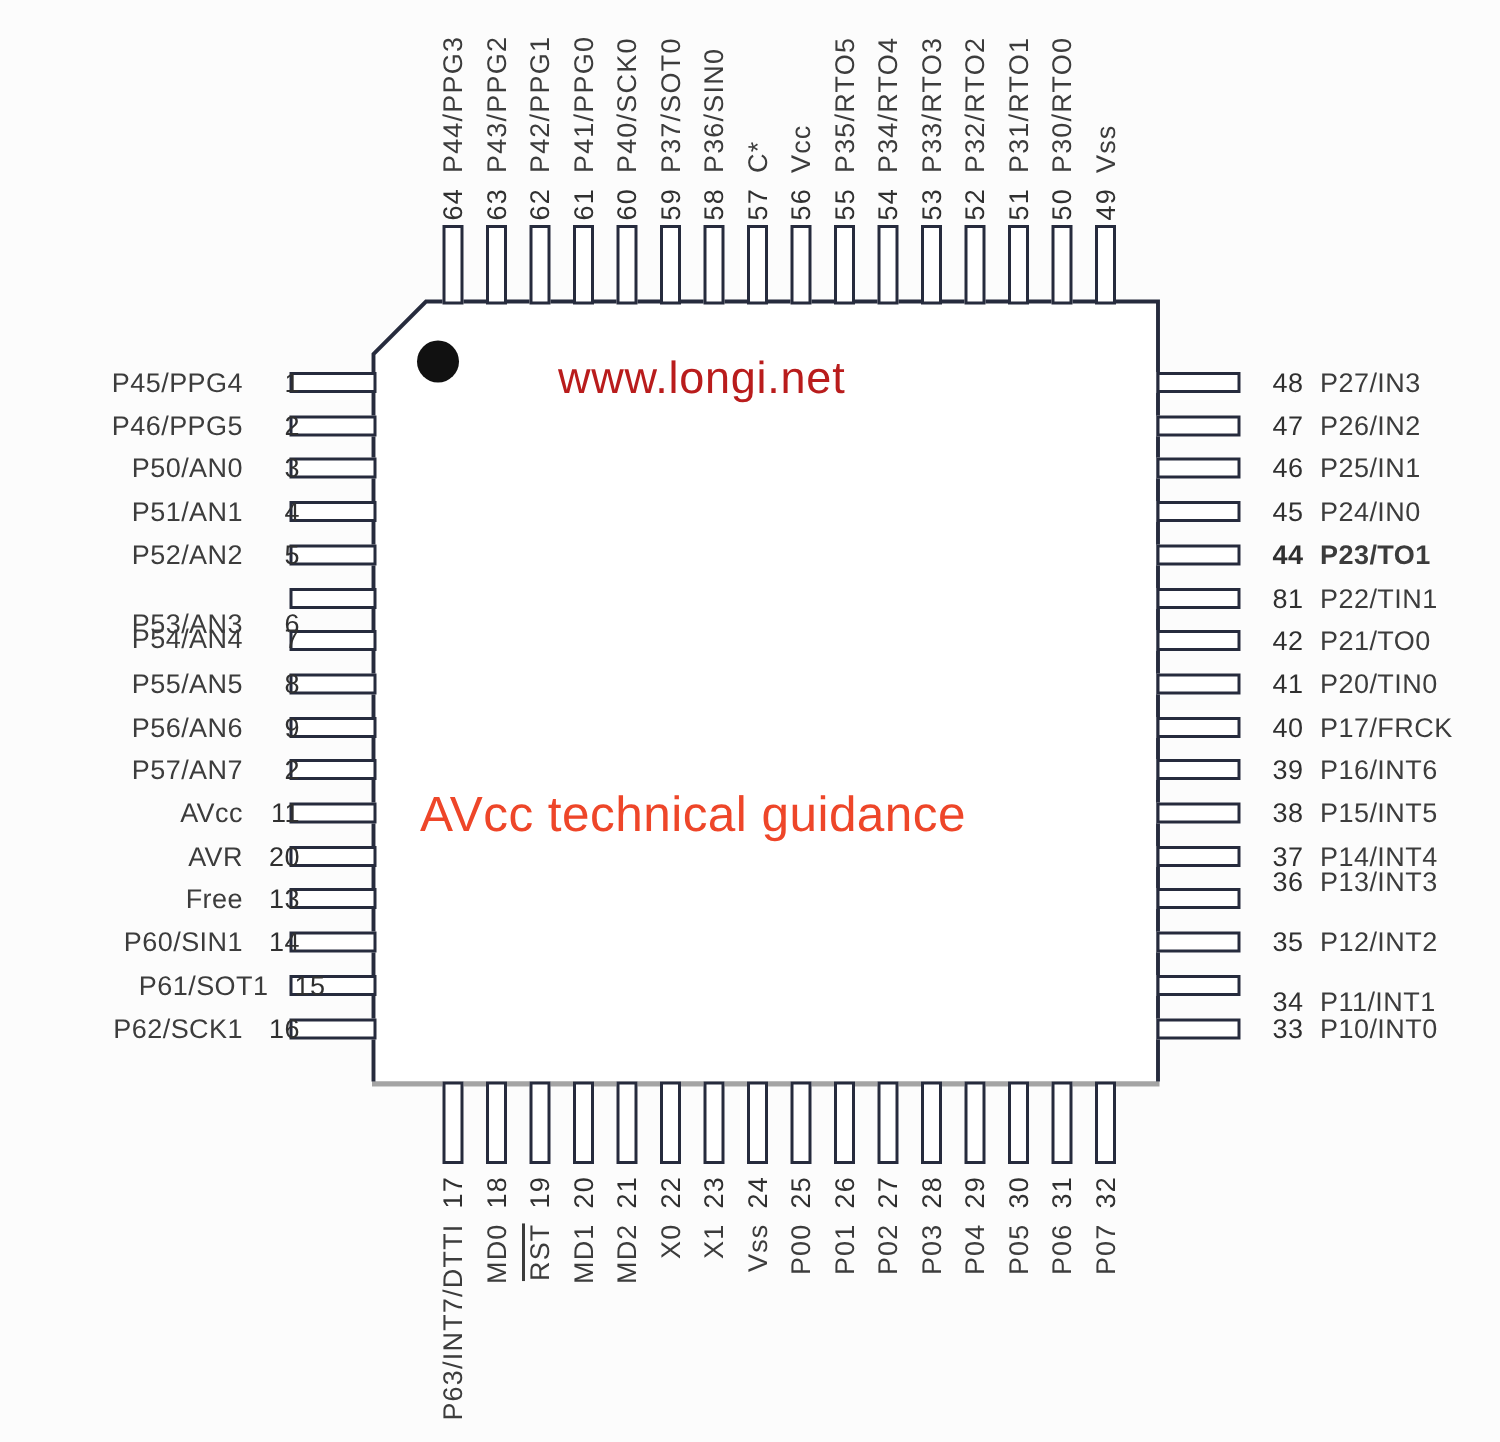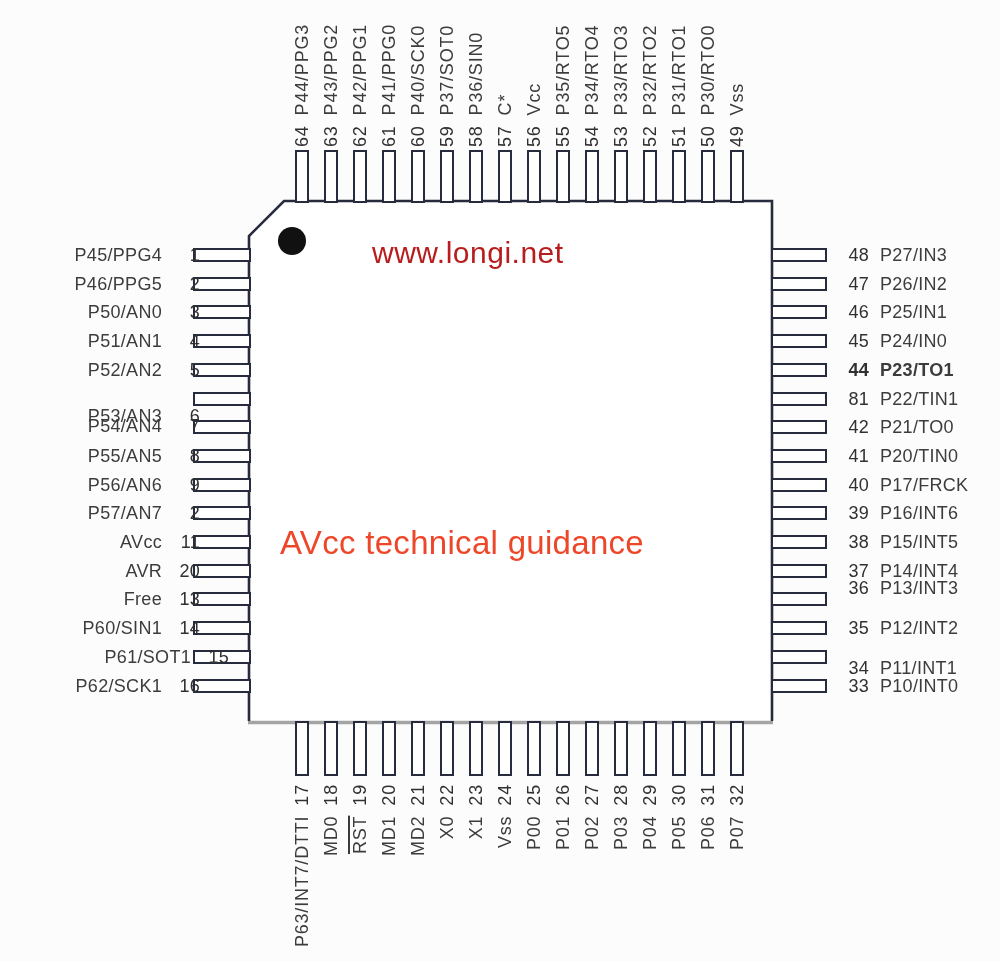--- a/index.html
+++ b/index.html
@@ -107,21 +107,21 @@
       <div class="hrow left" style="position: absolute; left: 0px; top: 588.4px; width: 188px;">
         <span class="pname">Free</span>
         <span class="pnum">13</span>
       </div>
       <div class="stub" style="position: absolute; left: 193px; top: 621.1px; width: 58px; height: 14px;"></div>
       <div class="hrow left" style="position: absolute; left: 0px; top: 617.1px; width: 188px;">
         <span class="pname">P60/SIN1</span>
         <span class="pnum">14</span>
       </div>
       <div class="stub" style="position: absolute; left: 193px; top: 649.8px; width: 58px; height: 14px;"></div>
-      <div class="hrow left" style="position: absolute; left: 12px; top: 645.8px; width: 188px; padding-left: 17px;">
+      <div class="hrow left" style="position: absolute; left: 0px; top: 645.8px; width: 188px; padding-left: 17px;">
         <span class="pname">P61/SOT1</span>
         <span class="pnum">15</span>
       </div>
       <div class="stub" style="position: absolute; left: 193px; top: 678.5px; width: 58px; height: 14px;"></div>
       <div class="hrow left" style="position: absolute; left: 0px; top: 674.5px; width: 188px;">
         <span class="pname">P62/SCK1</span>
         <span class="pnum">16</span>
       </div>
       <div class="stub" style="position: absolute; left: 771px; top: 248px; width: 56px; height: 14px;"></div>
       <div class="hrow right" style="position: absolute; left: 833px; top: 244px;">

